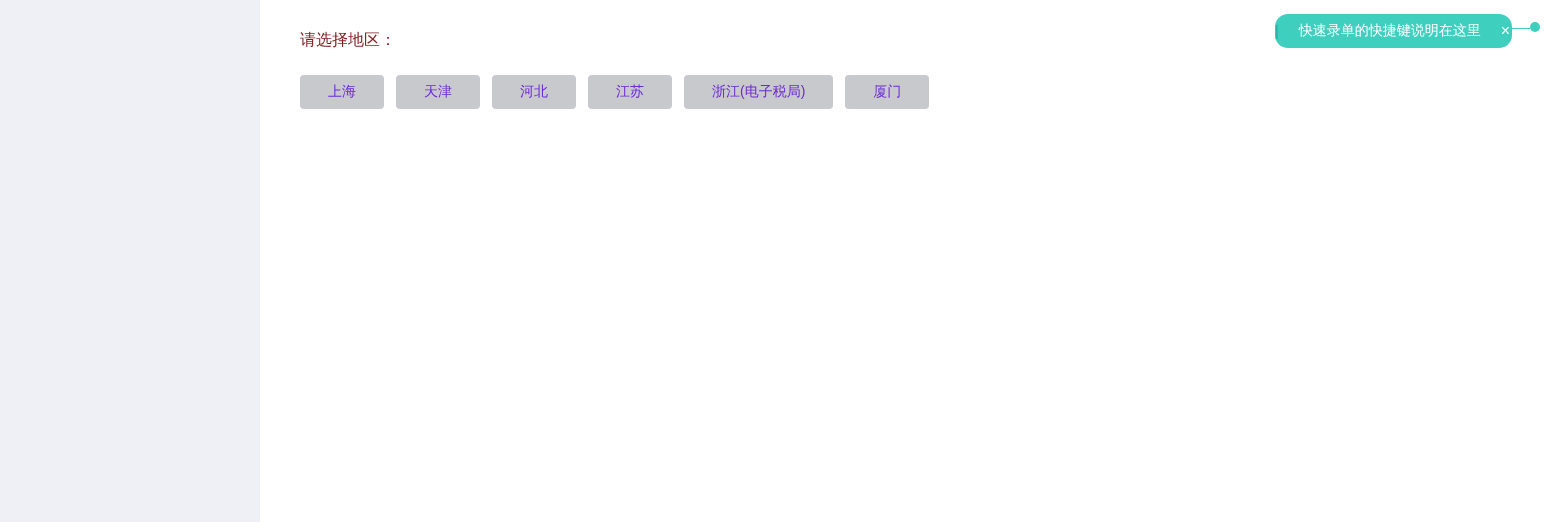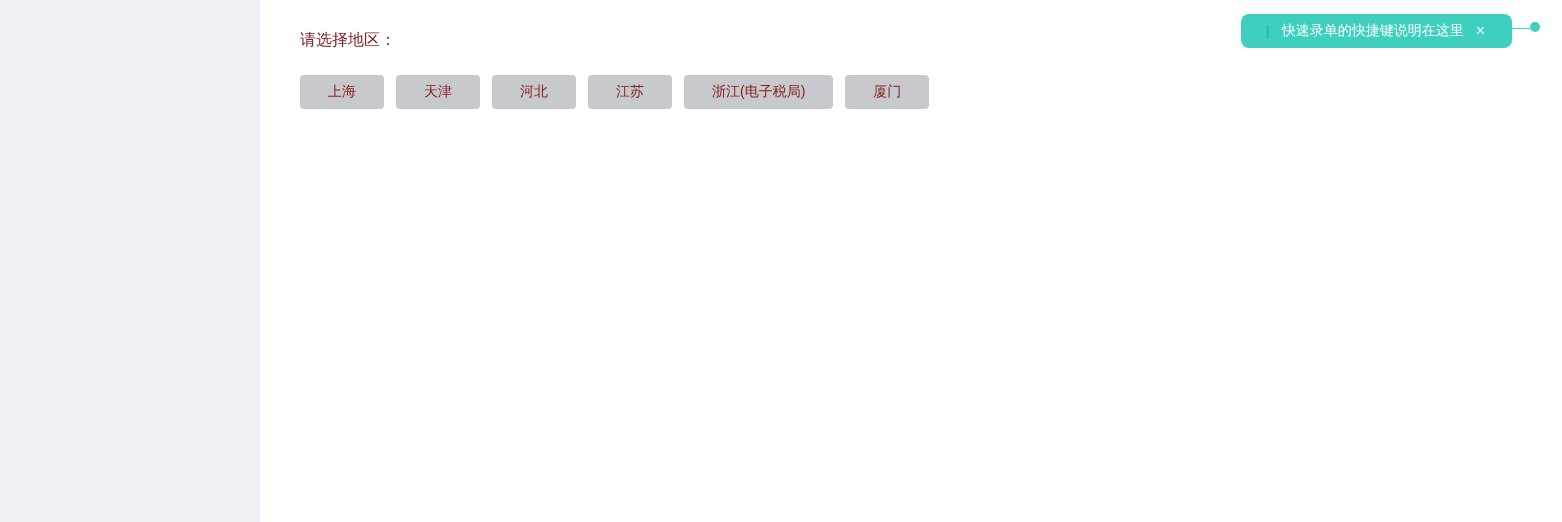--- a/index.html
+++ b/index.html
@@ -45,44 +45,44 @@
 
     .region-buttons-row {
       display: flex;
       flex-wrap: wrap;
       gap: 12px;
       margin-bottom: 12px;
     }
 
     .region-btn {
       background: #c8c9cc;
-      color: #7f1d1d;
+      color: #6d28d9;
       border: none;
       border-radius: 4px;
       padding: 8px 28px;
       font-size: 14px;
       cursor: pointer;
       min-width: 80px;
       text-align: center;
       font-family: 'Microsoft YaHei', 'PingFang SC', sans-serif;
     }
 
     
     .tooltip-banner {
       position: absolute;
       top: 14px;
       right: 50px;
       background: #3ecfbf;
       color: #ffffff;
-      padding: 8px 25px;
-      border-radius: 8px;
+      padding: 8px 0;
+      border-radius: 13px;
       font-size: 14px;
       display: flex;
       align-items: center;
-      gap: 10px;
+      gap: 18px;
       white-space: nowrap;
     }
 
     .tooltip-banner::before {
       content: '|';
       color: #2ab5a6;
       font-weight: bold;
       margin-right: 2px;
     }
 

